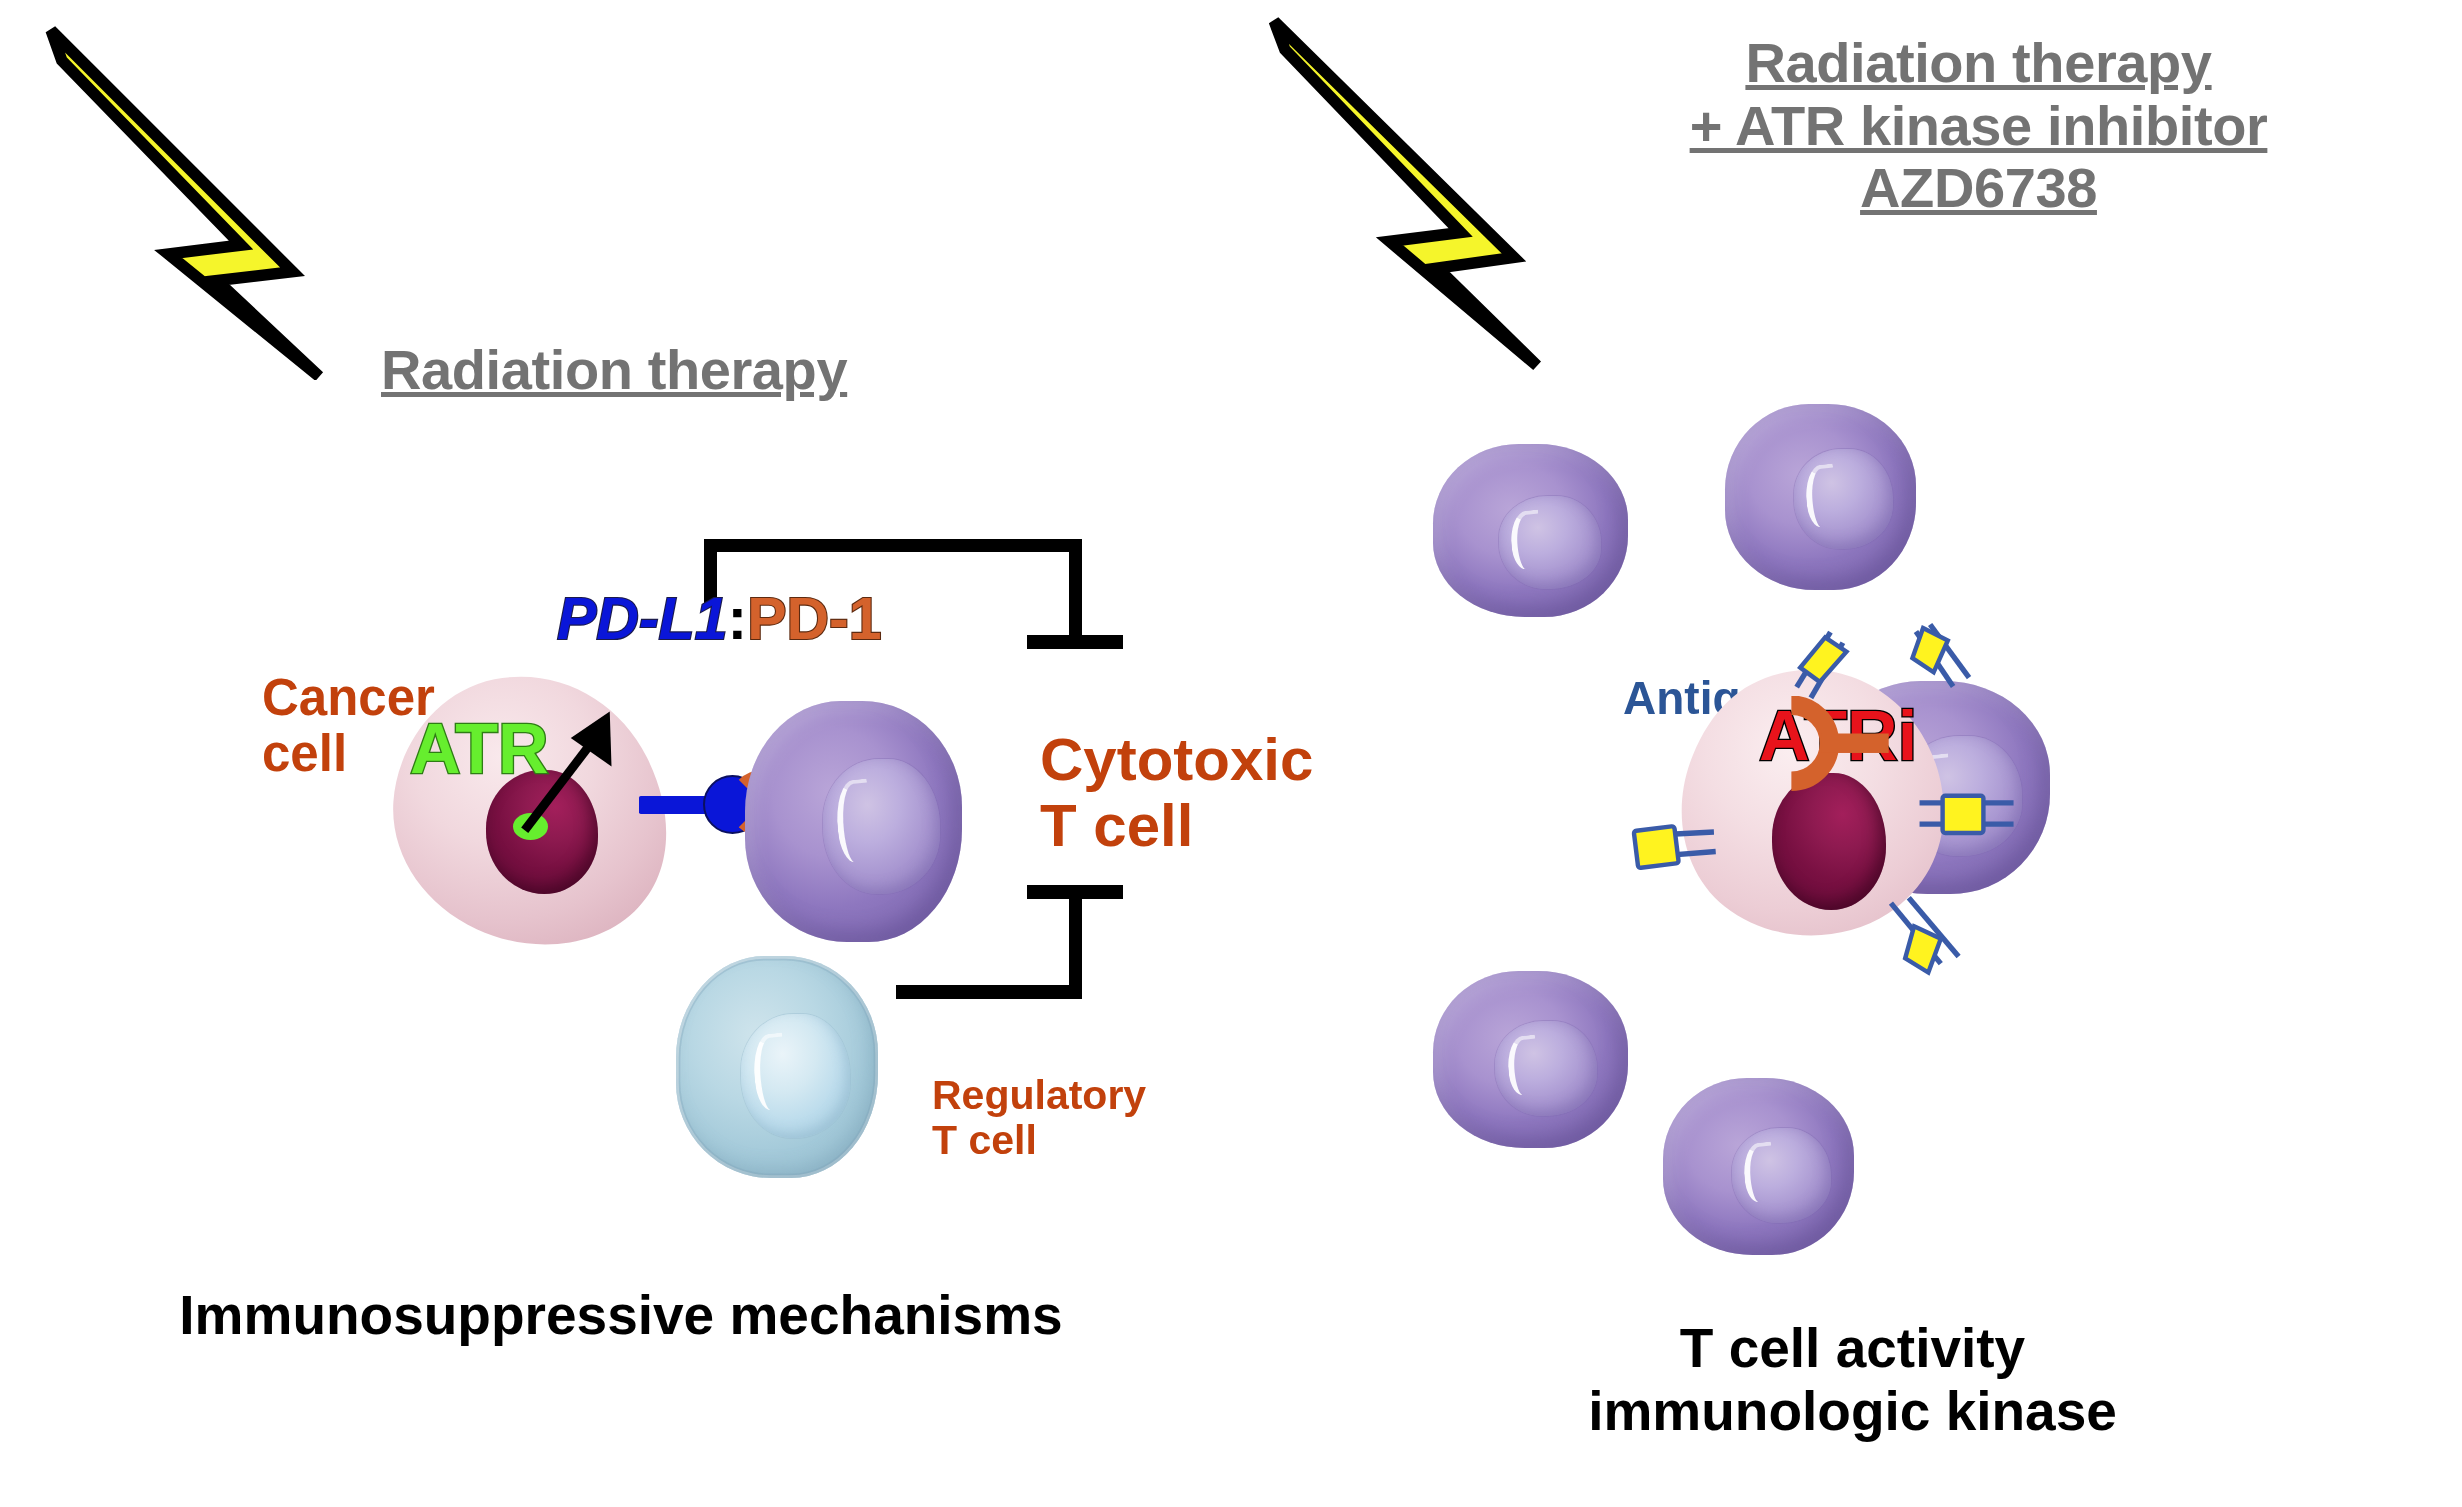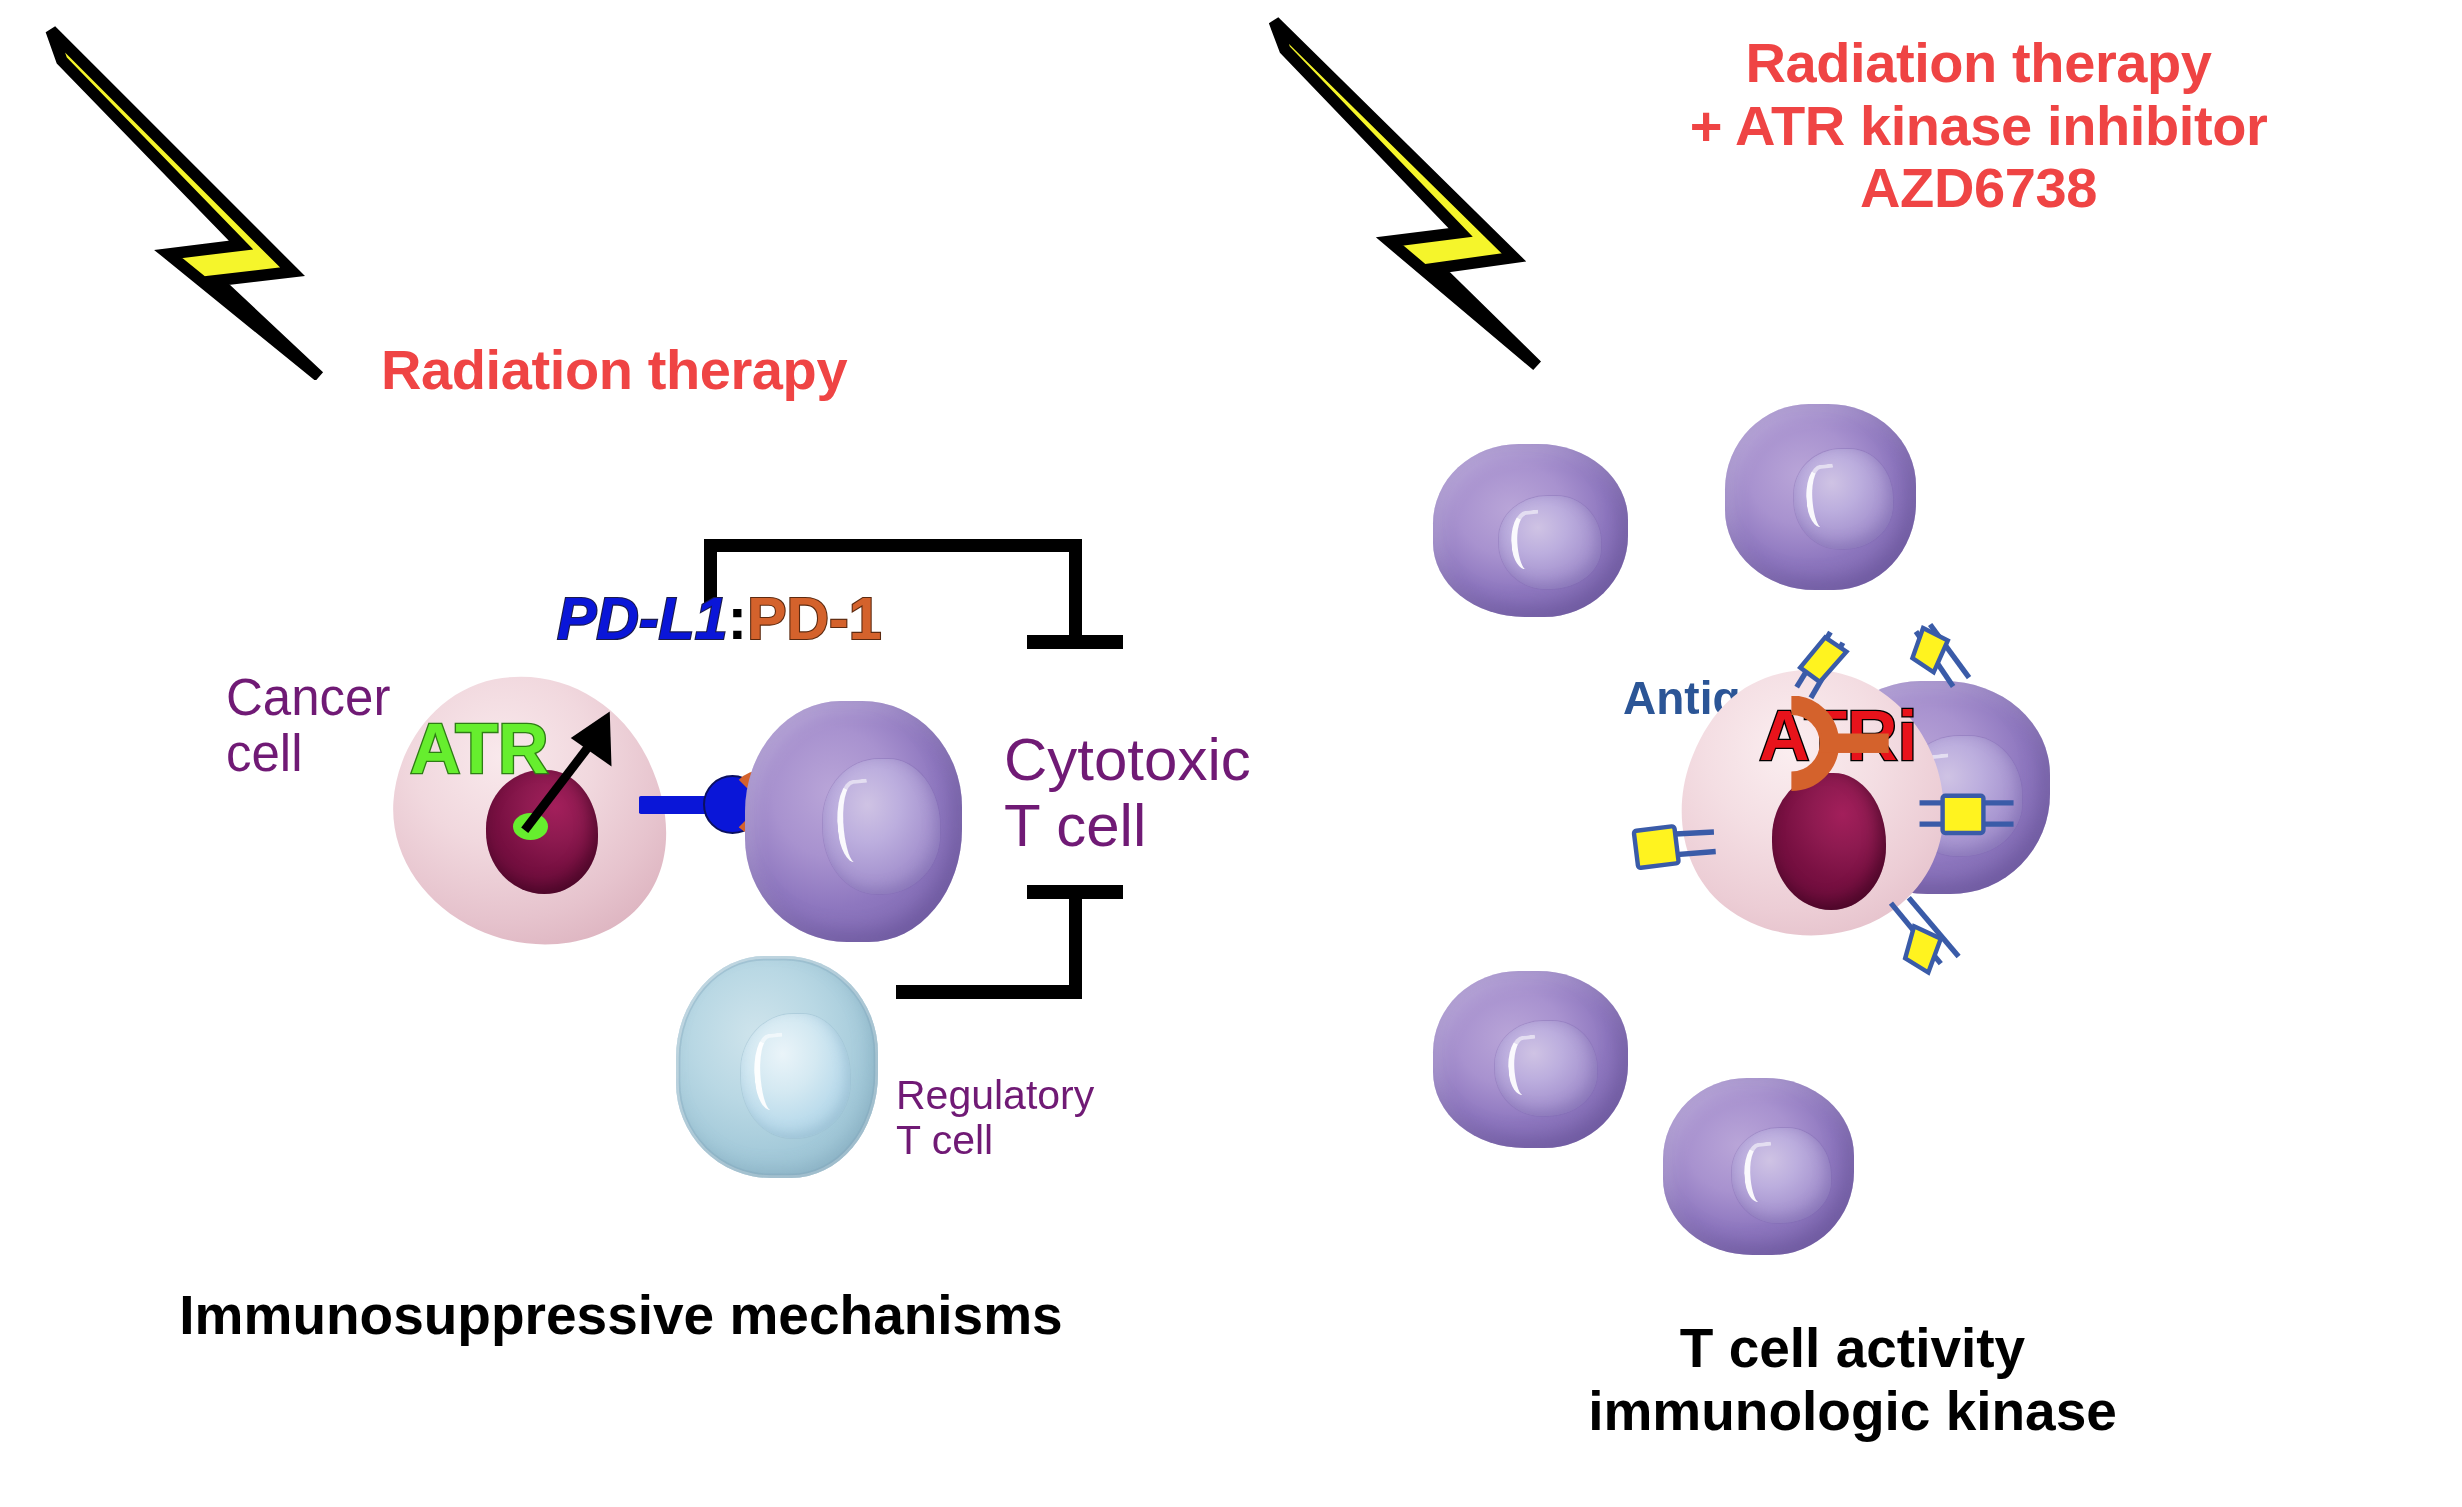--- a/index.html
+++ b/index.html
@@ -23,30 +23,32 @@
     height: 1507px;
   }
   #panel-left  { left: 0;    width: 1242px; }
   #panel-right { left: 1242px; width: 1221px; }
 
   .abs { position: absolute; }
 
   
   .hdr {
     font-weight: bold;
-    color: #ef4444;
+    color: #737373;
     letter-spacing: -0.4px;
     white-space: pre;
     line-height: 1.12;
+    text-decoration: underline;
   }
   .lbl {
-    font-weight: normal;
-    color: #701a75;
+    font-weight: bold;
+    color: #c2410c;
     white-space: pre;
     line-height: 1.1;
+    margin-left: 36px;
   }
   .caption {
     font-weight: bold;
     color: #000000;
     white-space: pre;
     line-height: 1.15;
     text-align: center;
   }
 
   

